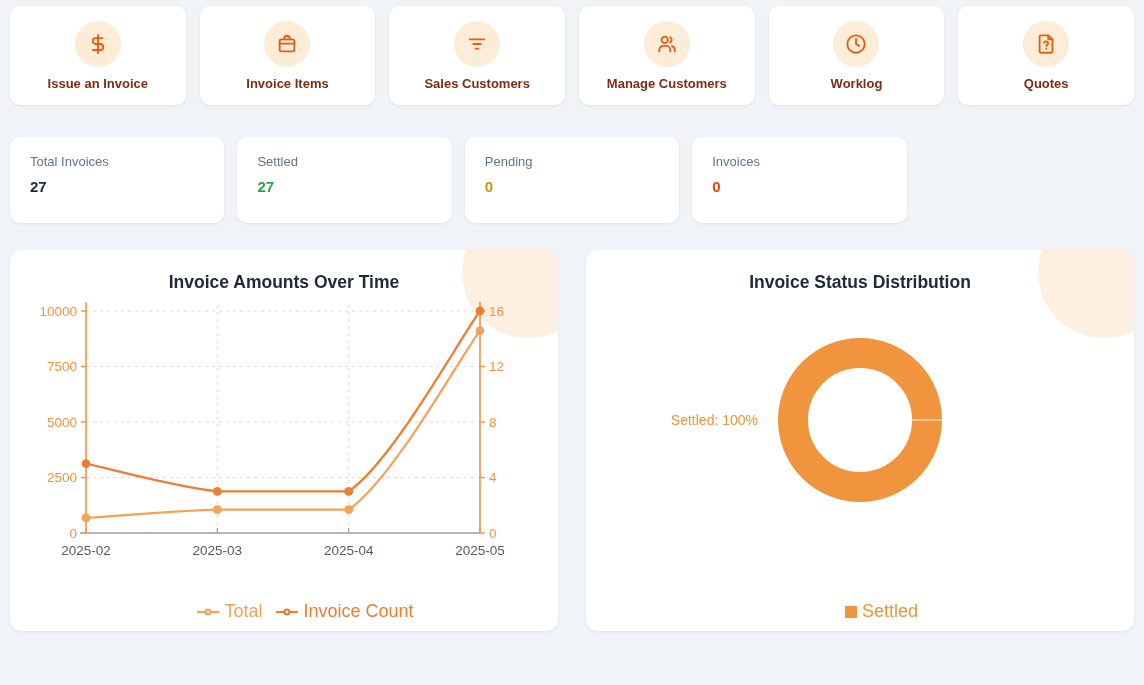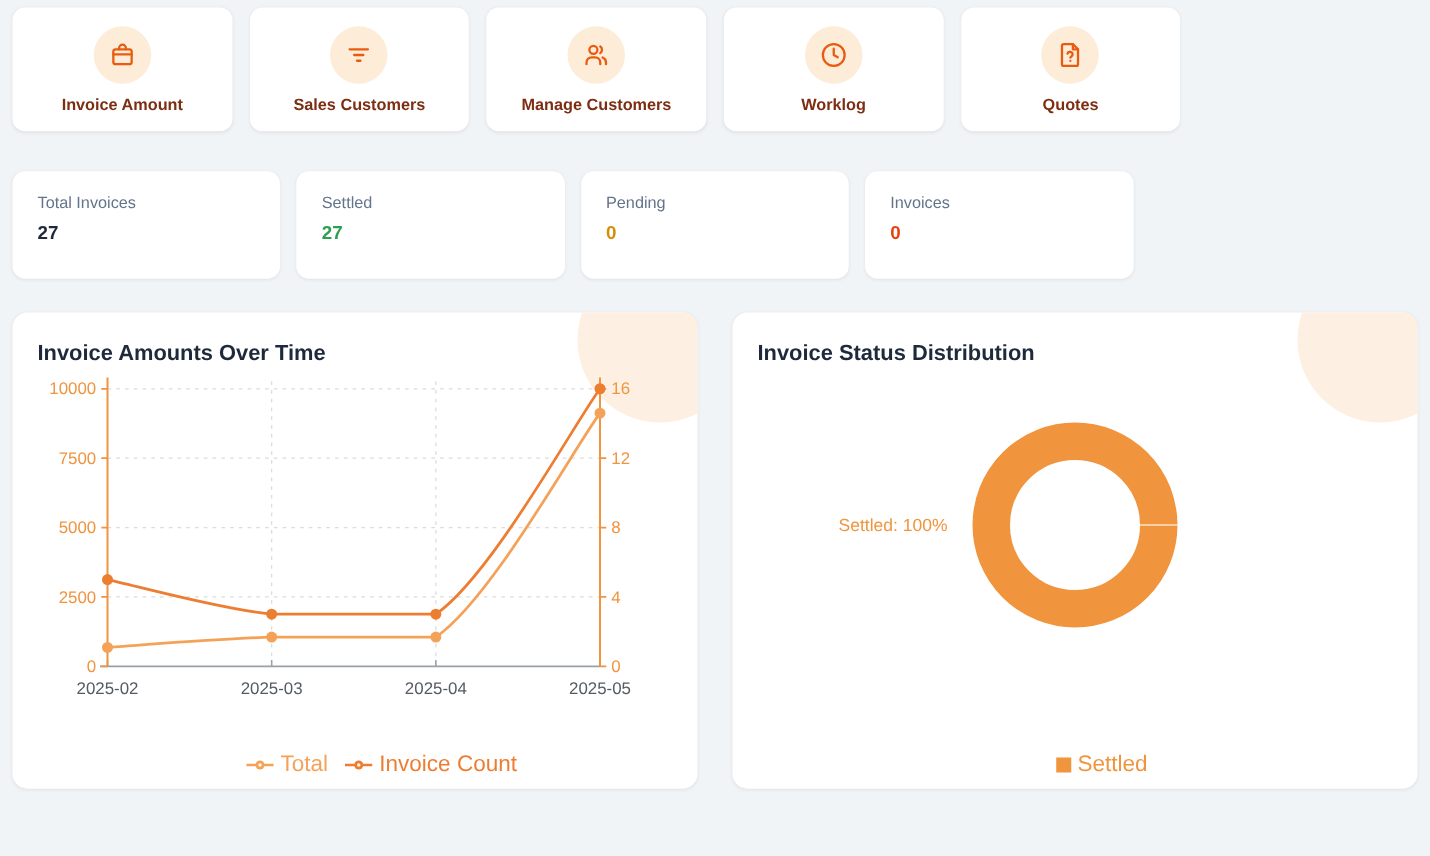--- a/index.html
+++ b/index.html
@@ -35,21 +35,21 @@
   .stat-card {
     background:#fff; border-radius:10px; height:86px; padding:17px 20px;
     box-shadow:0 1px 3px rgba(16,24,40,.08);
   }
   .stat-label { font-size:13px; color:#64748b; margin-bottom:9px; }
   .stat-value { font-size:15px; font-weight:700; color:#1e293b; }
   
   .charts { display:grid; grid-template-columns:1fr 1fr; gap:28px; }
   .chart-card {
     position:relative; background:#fff; border-radius:12px; height:381px;
-    box-shadow:0 1px 3px rgba(16,24,40,.08); overflow:hidden;
+    box-shadow:0 1px 3px rgba(16,24,40,.08); overflow:hidden;text-align:center;
   }
   .deco {
     position:absolute; width:132px; height:132px; border-radius:50%;
     background:#fdf0e2; top:-44px; right:-36px; z-index:0;
   }
   .chart-title {
     position:relative; z-index:2;
     font-size:17.5px; font-weight:700; color:#1e293b;
     padding:22px 20px 0;
   }
@@ -69,26 +69,35 @@
 </head>
 <body>
 
 <div class="wrap">
 
 
   <div class="actions">
     <div class="action-card">
       <span class="icon-circle">
         <svg class="icon" viewBox="0 0 24 24">
+            <path d="M12 2v20"></path>
+            <path d="M17 5.5H9.5a3.25 3.25 0 0 0 0 6.5h5a3.25 3.25 0 0 1 0 6.5H6.5"></path>
+          </svg>
+      </span>
+      <span class="action-label">Issue an Invoice</span>
+    </div>
+    <div class="action-card">
+      <span class="icon-circle">
+        <svg class="icon" viewBox="0 0 24 24">
             <rect x="4" y="7" width="16" height="13" rx="2"></rect>
             <path d="M4 11.5h16"></path>
             <path d="M9 7V6a3 3 0 0 1 6 0v1"></path>
           </svg>
       </span>
-      <span class="action-label">Invoice Amount</span>
+      <span class="action-label">Invoice Items</span>
     </div>
     <div class="action-card">
       <span class="icon-circle">
         <svg class="icon" viewBox="0 0 24 24">
             <path d="M4 7h16"></path>
             <path d="M8 12h8"></path>
             <path d="M10.5 17h3"></path>
           </svg>
       </span>
       <span class="action-label">Sales Customers</span>

